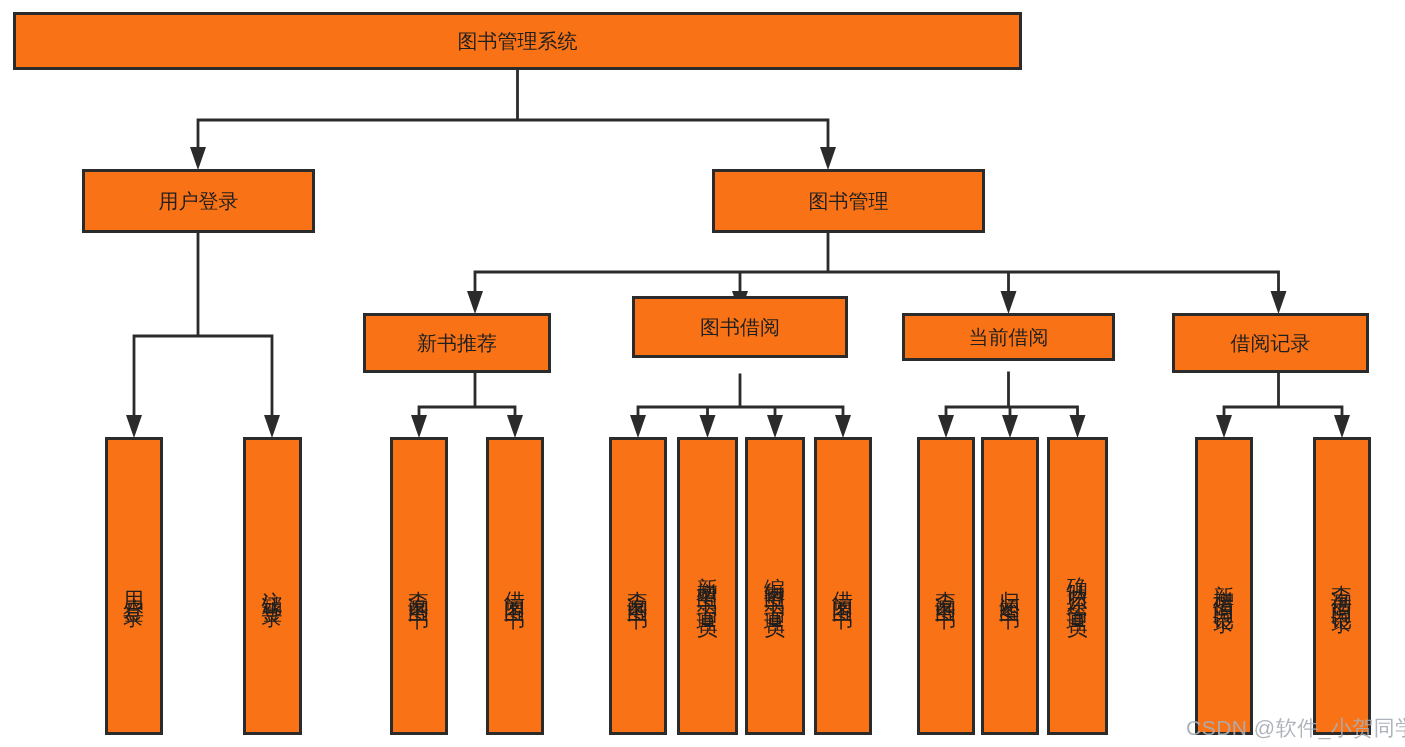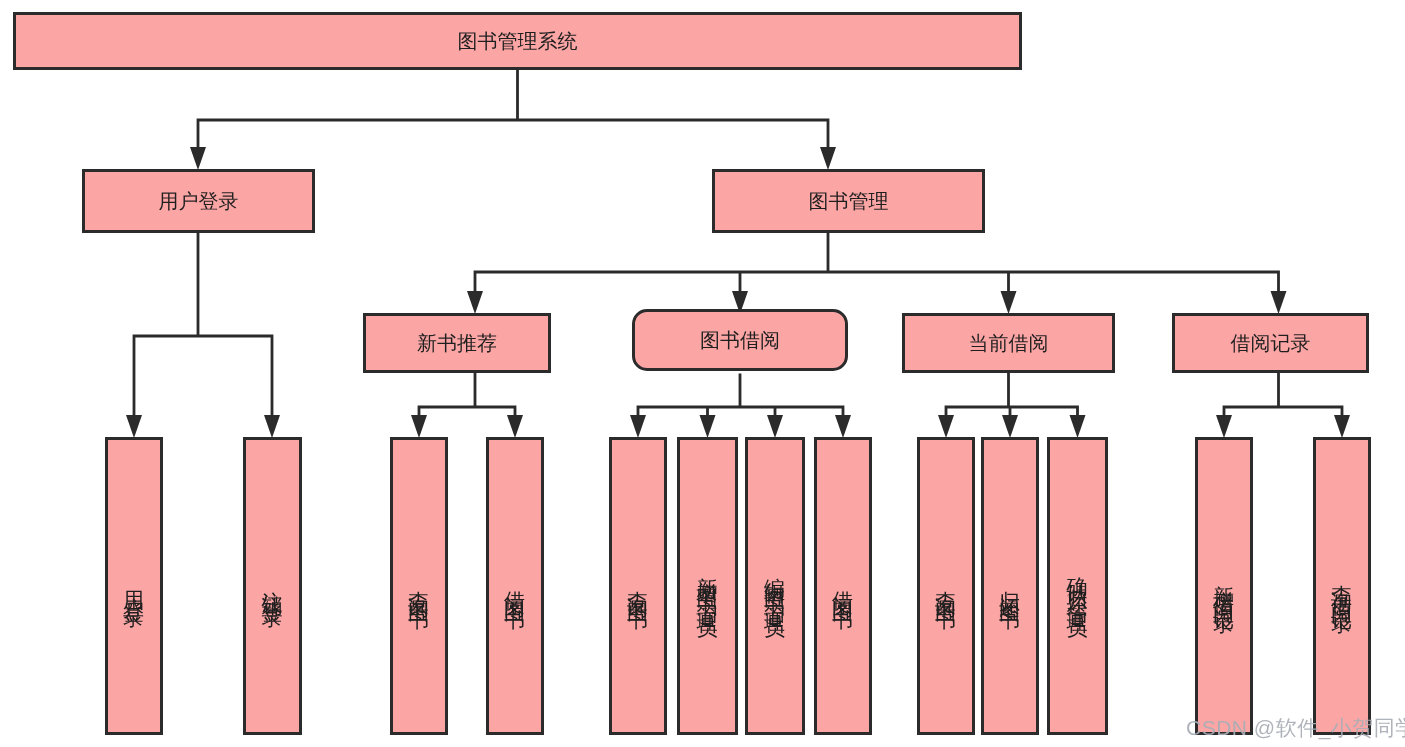--- a/index.html
+++ b/index.html
@@ -8,21 +8,21 @@
     width:1405px;height:747px;
     background:#ffffff;
     font-family:"Liberation Sans", sans-serif;
     overflow:hidden;
   }
   #wires{position:absolute;left:0;top:0;width:1405px;height:747px;}
   .node{
     position:absolute;
     box-sizing:border-box;
     border:3px solid #2b2b2b;
-    background:#fca5a5;
+    background:#f97316;
     display:flex;
     align-items:center;
     justify-content:center;
     color:#1f1f1f;
     font-size:20px;
     text-align:center;
   }
   .node .vtext{
     writing-mode:vertical-rl;
     text-orientation:mixed;
@@ -93,24 +93,24 @@
   <div class="node" style="left:82px;top:169px;width:233px;height:64px;">
     <span>用户登录</span>
   </div>
   <div class="node" style="left:712px;top:169px;width:273px;height:64px;">
     <span>图书管理</span>
   </div>
 
   <div class="node" style="left:363px;top:313px;width:188px;height:60px;">
     <span>新书推荐</span>
   </div>
-  <div class="node" style="left:632px;top:309px;width:216px;height:62px;border-radius:15px;">
+  <div class="node" style="left:632px;top:296px;width:216px;height:62px;">
     <span>图书借阅</span>
   </div>
-  <div class="node" style="left:902px;top:313px;width:213px;height:60px;">
+  <div class="node" style="left:902px;top:313px;width:213px;height:48px;">
     <span>当前借阅</span>
   </div>
   <div class="node" style="left:1172px;top:313px;width:197px;height:60px;">
     <span>借阅记录</span>
   </div>
 
   <div class="node" style="left:105px;top:437px;width:58px;height:298px;">
     <span class="vtext">用户登录</span>
   </div>
   <div class="node" style="left:243px;top:437px;width:59px;height:298px;">

